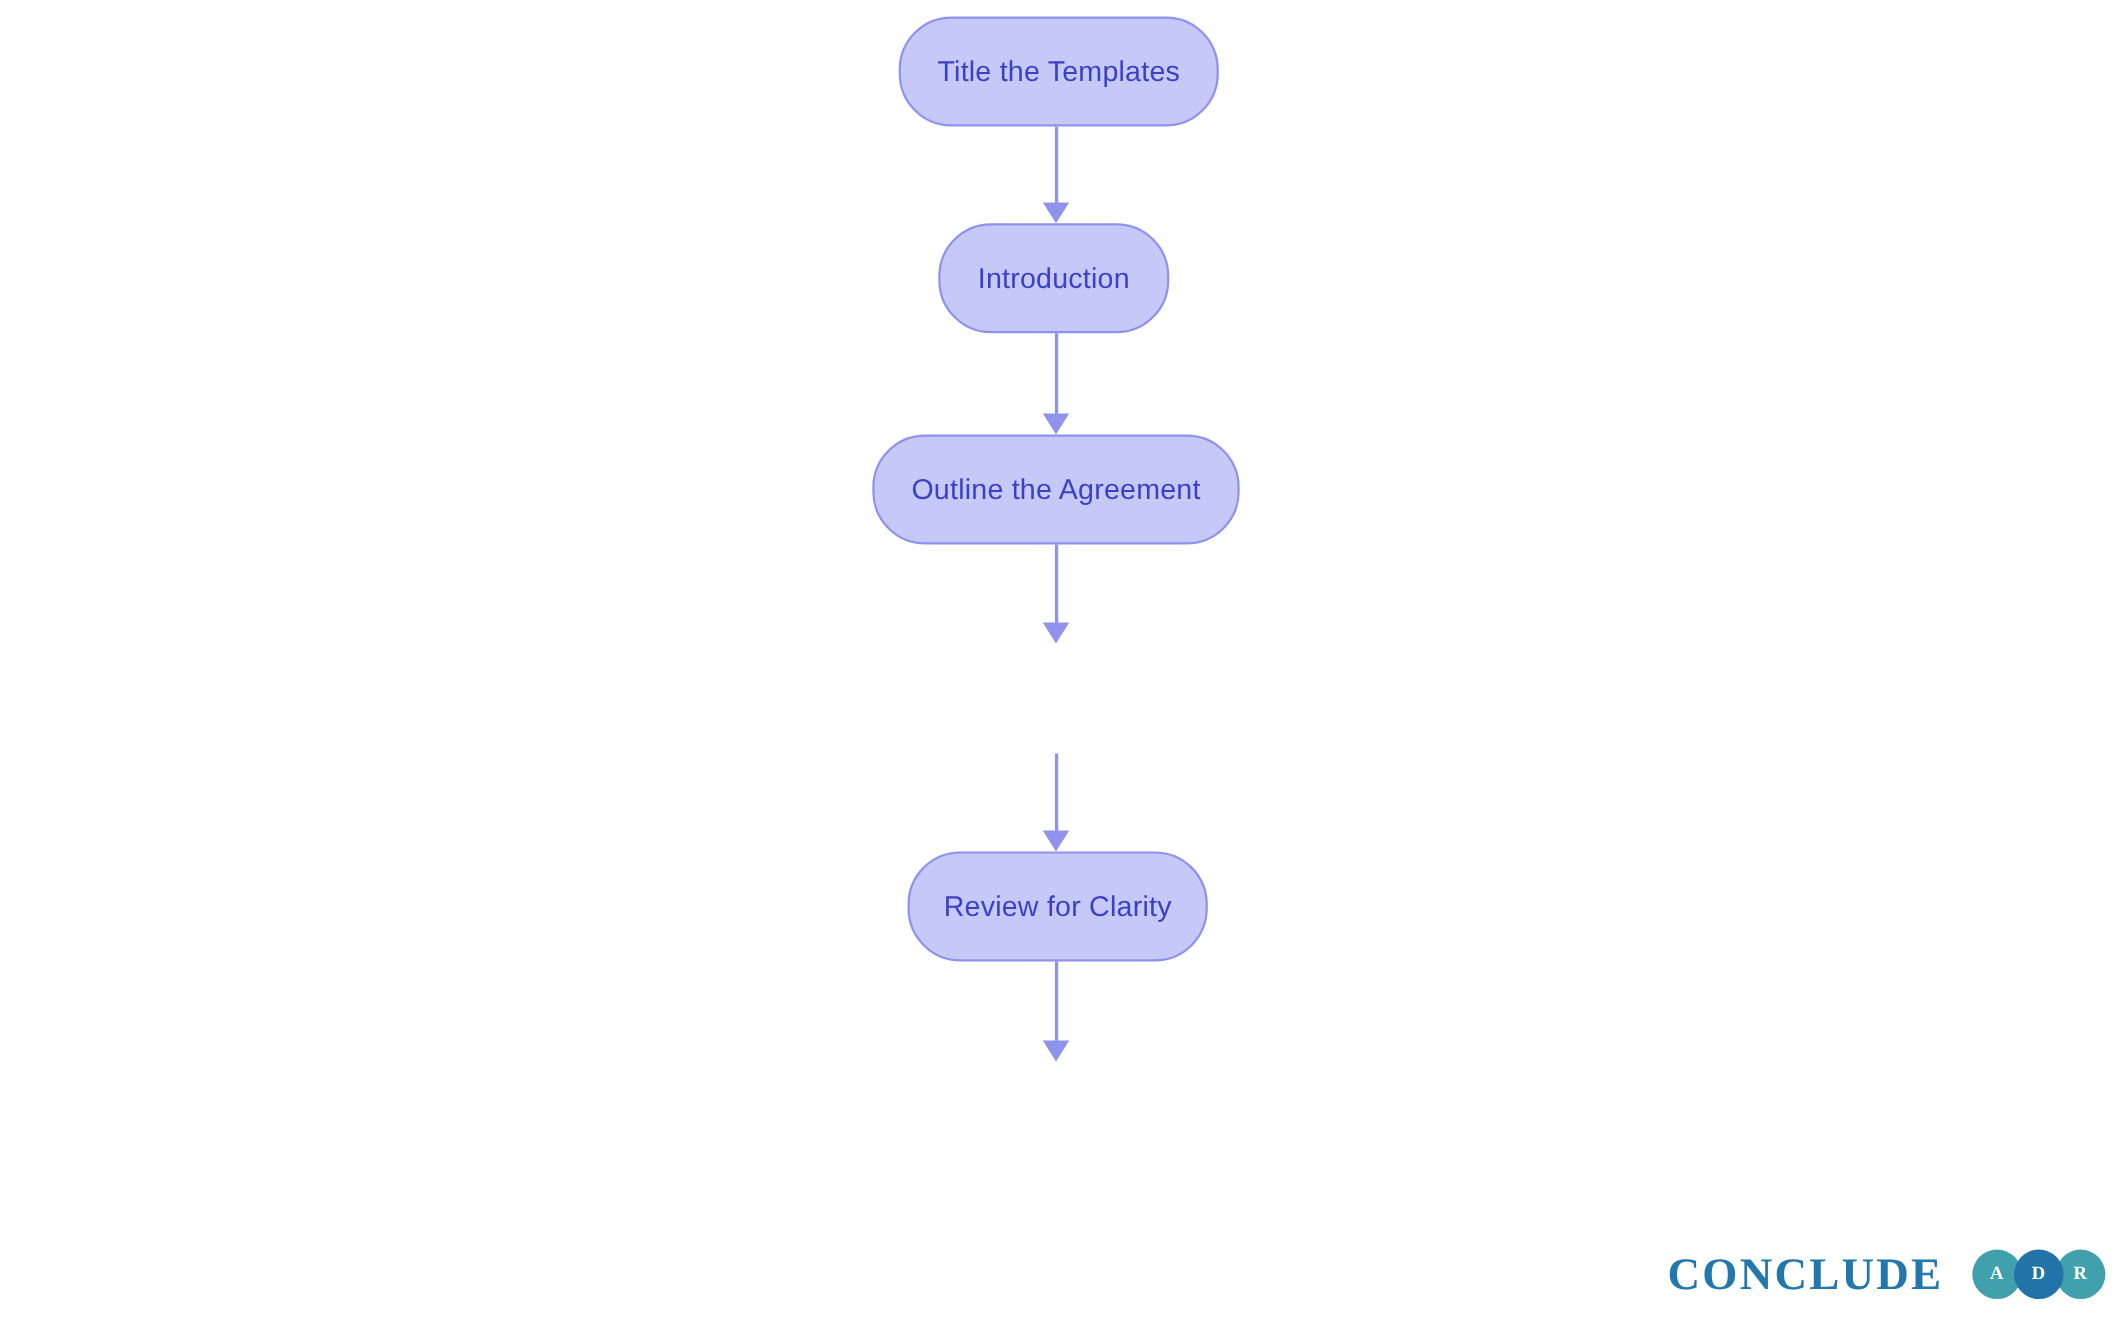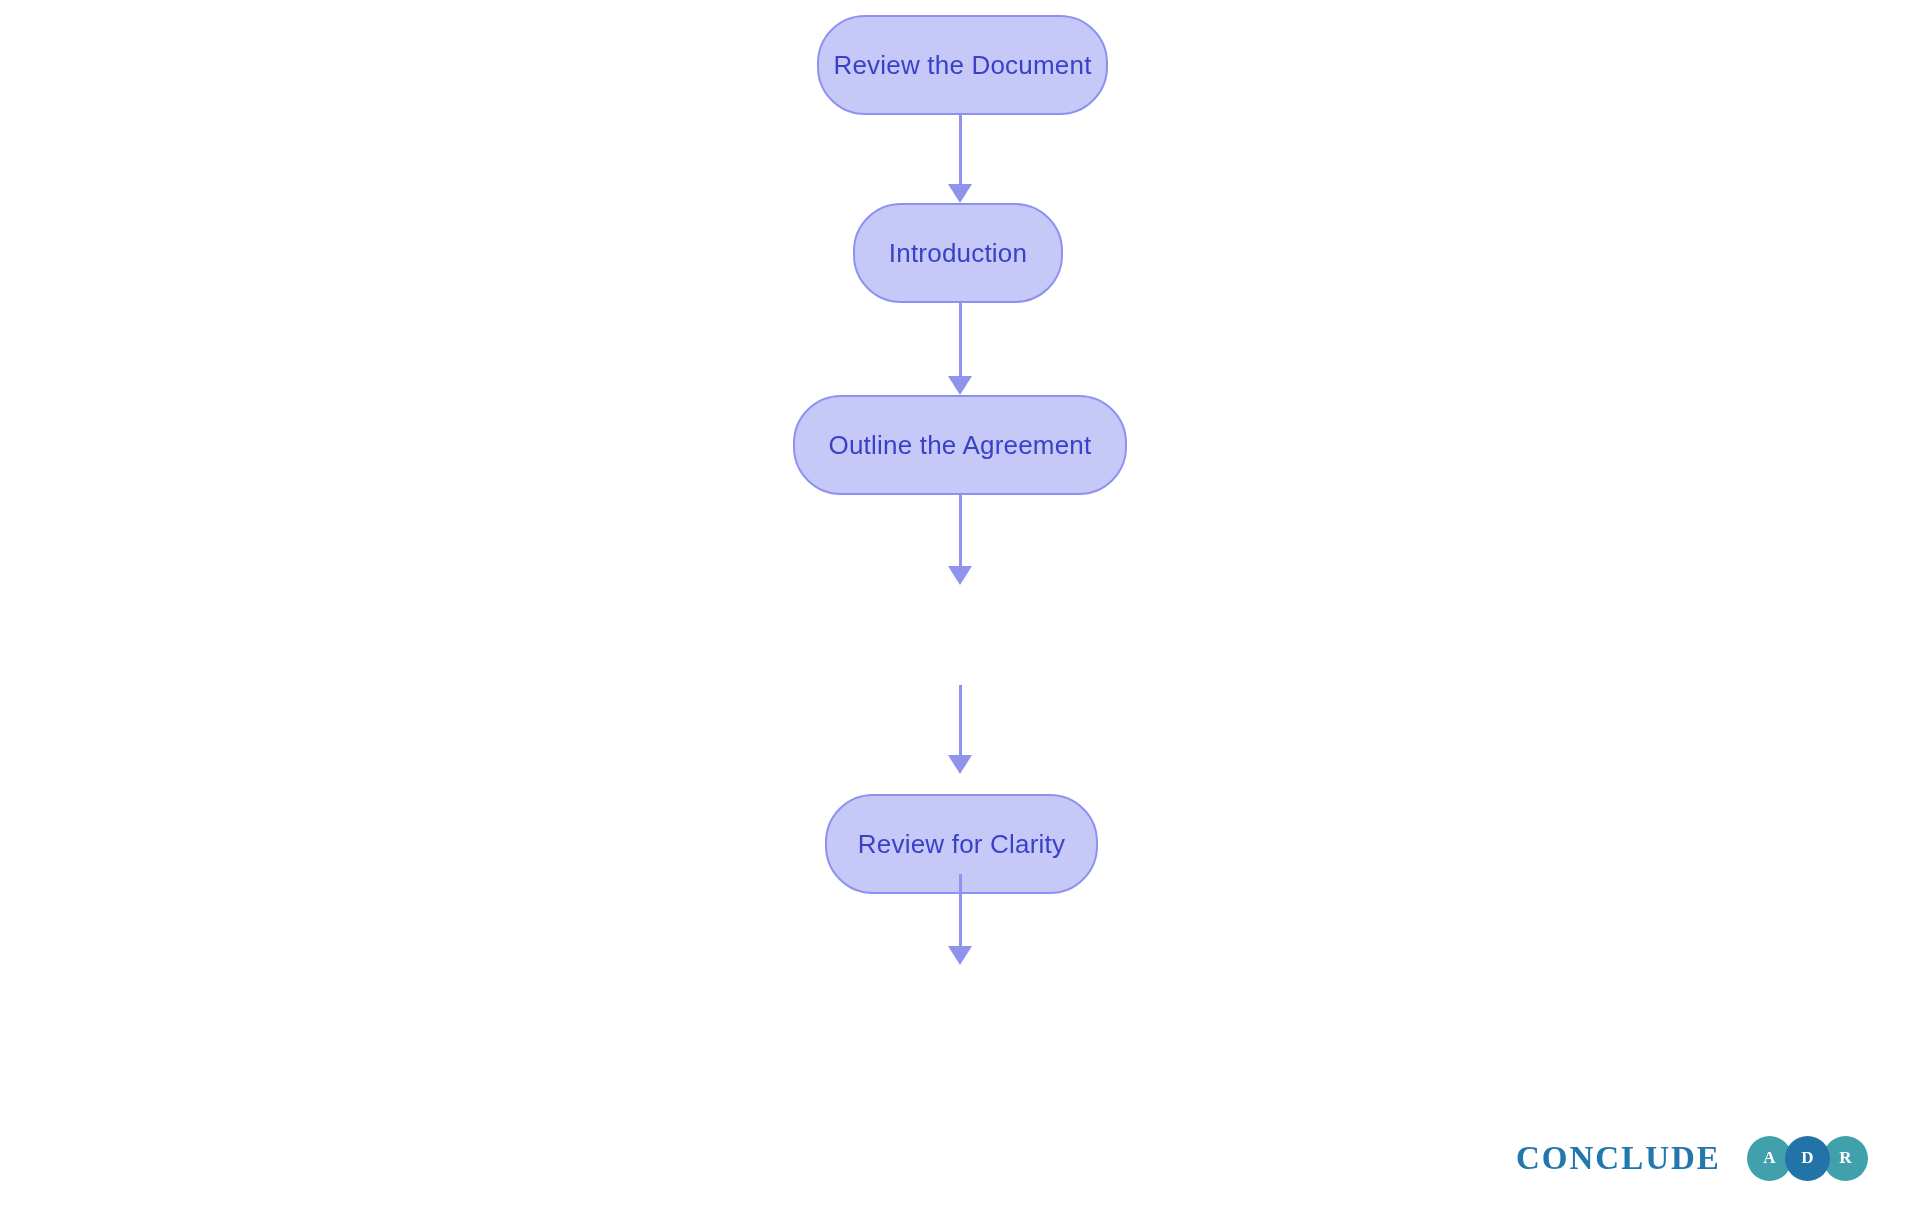--- a/index.html
+++ b/index.html
@@ -31,21 +31,21 @@
     color: var(--node-text, #3a41c8);
     font-size: 26px;
     font-weight: 400;
     letter-spacing: 0.2px;
     white-space: nowrap;
   }
   .n1 { left: 817px; top: 15px;  width: 291px; height: 100px; }
   .n2 { left: 853px; top: 203px; width: 210px; height: 100px; }
   .n3 { left: 793px; top: 395px; width: 334px; height: 100px; }
   .n4 { left: 792px; top: 585px; width: 336px; height: 100px; }
-  .n5 { left: 825px; top: 774px; width: 273px; height: 100px; margin-top: 20px; }
+  .n5 { left: 825px; top: 774px; width: 273px; height: 100px; }
   .n6 { left: 817px; top: 965px; width: 286px; height: 100px; }
 
   
   .connector {
     position: absolute;
     left: 948px;
     width: 24px;
   }
   .c1 { top: 115px; height: 88px; }
   .c2 { top: 303px; height: 92px; }
@@ -77,21 +77,21 @@
     left: 1516px;
     top: 1130px;
     height: 56px;
     display: flex;
     align-items: center;
     gap: 26px;
   }
   .logo-wordmark {
     font-family: "Liberation Serif", serif;
     font-weight: 700;
-    font-size: 33px;
+    font-size: 41px;
     letter-spacing: 2px;
     color: var(--brand-text, #2277ad);
   }
   .logo-circles {
     display: flex;
     align-items: center;
   }
   .logo-circle {
     width: 45px;
     height: 45px;
@@ -108,21 +108,21 @@
   .logo-circle.teal { background: var(--brand-teal, #40a1ac); z-index: 1; }
   .logo-circle.blue { background: var(--brand-blue, #2173a8); z-index: 2; }
   .logo-circle + .logo-circle { margin-left: -7px; }
 </style>
 </head>
 <body>
 
 <div class="canvas">
 
   <div class="node n1">
-    <span>Review the Document</span>
+    <span>Title the Templates</span>
   </div>
 
   <div class="connector c1">
     <div class="line"></div>
     <div class="head"></div>
   </div>
 
   <div class="node n2">
     <span>Introduction</span>
   </div>

